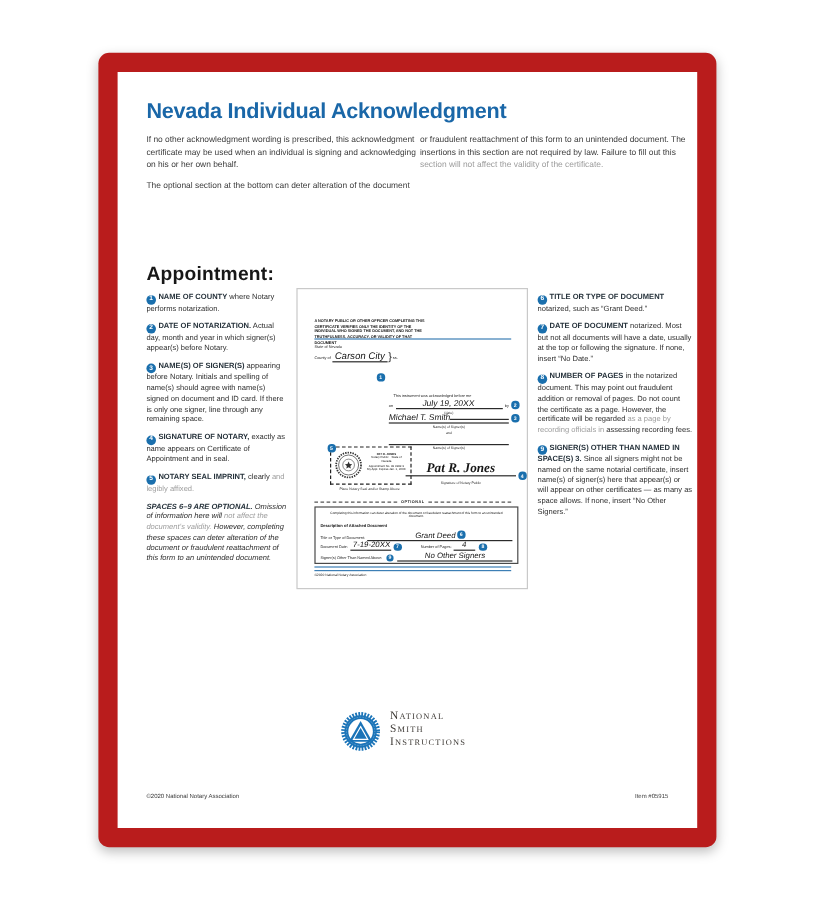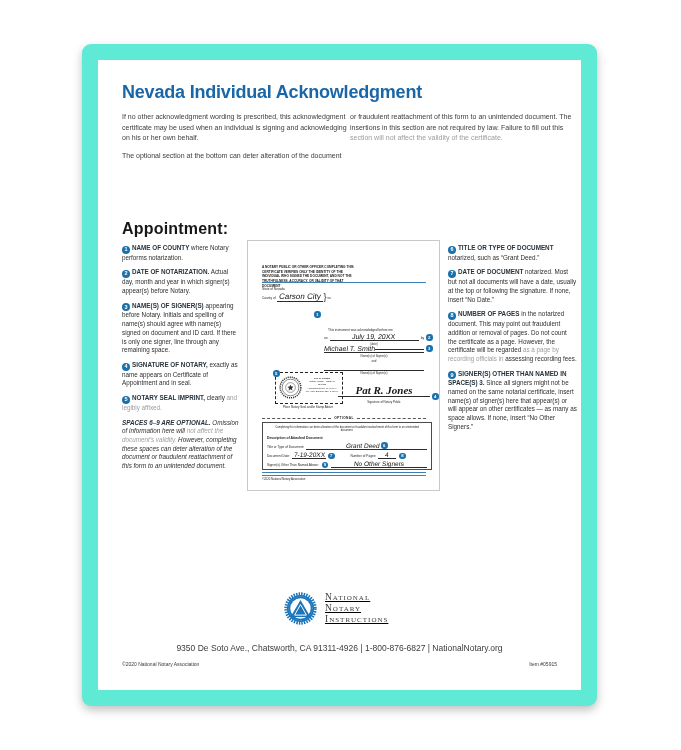--- a/index.html
+++ b/index.html
@@ -1,20 +1,20 @@
 <!DOCTYPE html>
 <html style="--accent_blue: #1a67a8; --badge_blue: #1a6fad;"><head>
 <meta charset="utf-8">
 <style>
   html,body{margin:0;padding:0;background:#ffffff;}
   body{font-family:"Liberation Sans",sans-serif;-webkit-font-smoothing:antialiased;}
   #stage{position:relative;width:681px;height:750px;background:#ffffff;overflow:hidden;}
 
   .frame{position:absolute;left:82px;top:44px;width:515px;height:662px;
-         background:#5eead4;border-radius:9px;box-shadow:0 4px 10px rgba(0,0,0,.25);}
+         background:#b91c1c;border-radius:9px;box-shadow:0 4px 10px rgba(0,0,0,.25);}
   .page{position:absolute;left:16px;top:16px;width:483px;height:630px;background:#ffffff;}
 
   .doc-title{position:absolute;left:24px;top:22px;font-size:18px;font-weight:bold;
              letter-spacing:-.2px;color:var(--accent_blue,#1a67a8);white-space:nowrap;}
 
   .intro{position:absolute;top:52px;width:226px;font-size:7px;line-height:1.5;color:#3c3c3c;}
   .intro.l{left:24px;} .intro.r{left:252px;}
   .intro p{margin:0 0 7px 0;}
   .gray{color:#9c9c9c;}
 
@@ -43,21 +43,21 @@
           color:#fff;font-size:4.3px;font-weight:bold;align-items:center;justify-content:center;}
   .cap{font-size:2.9px;color:#2a2a2a;text-align:center;}
   .sealbox{position:absolute;left:27px;top:131px;width:66px;height:30px;border:1.4px dashed #222;background:#fff;}
   .sealtxt{position:absolute;left:29px;top:4px;width:34px;font-size:2.4px;line-height:1.35;text-align:center;color:#111;}
   .sig{font-family:"Liberation Serif",serif;font-style:italic;font-weight:bold;font-size:11px;color:#161616;white-space:nowrap;}
   .optline{flex:1;border-top:.7px dashed #555;}
   .optbox{position:absolute;left:14px;top:181px;width:168px;height:46px;border:.7px solid #4a4a4a;}
   .strike{flex:1;border-bottom:.7px solid #2b2b2b;transform:translateY(-2px);}
 
   
-  .logo{position:absolute;left:186px;top:532px;display:flex;align-items:flex-start;gap:8px;text-decoration:underline;}
+  .logo{position:absolute;left:186px;top:532px;display:flex;align-items:flex-end;gap:8px;}
   .logo-words{font-family:"Liberation Serif",serif;font-variant:small-caps;font-size:9.5px;
               line-height:1.18;letter-spacing:1px;color:#3d3935;}
   .addr{position:absolute;left:0;top:583px;width:483px;text-align:center;font-size:8.5px;color:#3b3b3b;}
   .foot{position:absolute;top:601px;font-size:5px;color:#3a3a3a;}
 </style>
 </head>
 <body>
 
 <div id="stage">
   <div class="frame">
@@ -205,24 +205,23 @@
         <svg width="33" height="33" viewBox="0 0 100 100">
           <circle cx="50" cy="50" r="44" fill="none" stroke="#1b74b8" stroke-width="10" stroke-dasharray="4.5 3.2"></circle>
           <circle cx="50" cy="50" r="41" fill="#1b74b8"></circle>
           <circle cx="50" cy="50" r="31" fill="#ffffff"></circle>
           <circle cx="50" cy="50" r="36" fill="none" stroke="#ffffff" stroke-width="1" stroke-dasharray="1.5 2.5"></circle>
           <path d="M50 24 L80 76 H20 Z" fill="#1b74b8"></path>
           <path d="M50 38 L68 70 H32 Z" fill="none" stroke="#ffffff" stroke-width="3"></path>
         </svg>
         <div class="logo-words">
           <div>National</div>
-          <div>Notary</div>
+          <div>Smith</div>
           <div>Instructions</div>
         </div>
       </div>
 
-      <div class="addr">9350 De Soto Ave., Chatsworth, CA 91311-4926  |  1-800-876-6827  |  NationalNotary.org</div>
       <div class="foot" style="left:24px;">©2020 National Notary Association</div>
       <div class="foot" style="right:24px;">Item #05915</div>
 
     </div>
   </div>
 </div>
 
 </body></html>

